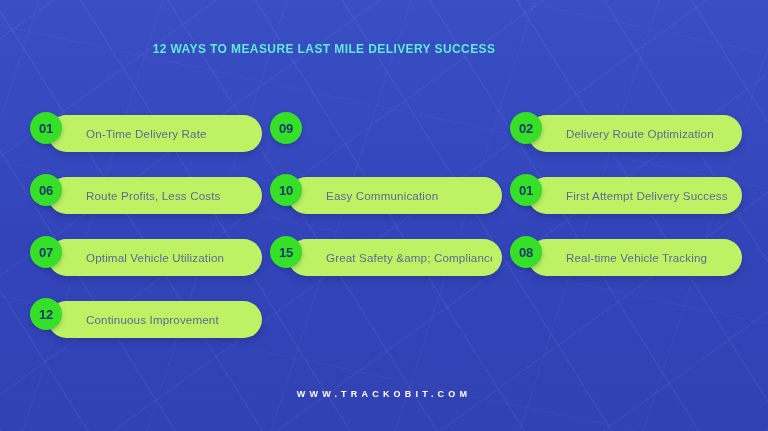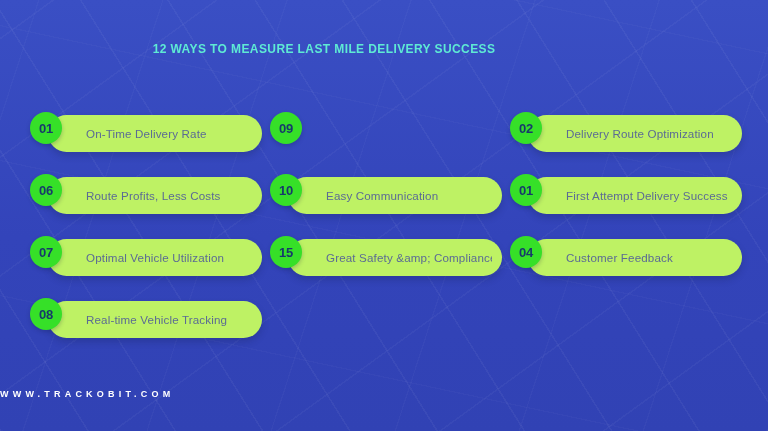--- a/index.html
+++ b/index.html
@@ -81,21 +81,21 @@
     color:#173a6b;
     font-size:13px;
     font-weight:bold;
     letter-spacing:-0.3px;
     line-height:1;
   }
 
   #footer{
     position:absolute;
     left:0;bottom:32px;width:768px;
-    text-align:left;
+    text-align:center;
     color:#ffffff;
     font-size:9px;
     font-weight:bold;
     letter-spacing:4.2px;
   }
 </style>
 </head>
 <body>
 
 <div id="bg-pattern"></div>
@@ -165,32 +165,32 @@
       <div class="badge">
         <span class="badge-num">15</span>
       </div>
       <div class="card-body">
         <span class="card-label">Great Safety &amp;amp; Compliance</span>
       </div>
     </div>
 
     <div class="card-row">
       <div class="badge">
-        <span class="badge-num">04</span>
+        <span class="badge-num">08</span>
       </div>
       <div class="card-body">
-        <span class="card-label">Customer Feedback</span>
+        <span class="card-label">Real-time Vehicle Tracking</span>
       </div>
     </div>
     <div class="card-row">
       <div class="badge">
-        <span class="badge-num">08</span>
+        <span class="badge-num">12</span>
       </div>
       <div class="card-body">
-        <span class="card-label">Real-time Vehicle Tracking</span>
+        <span class="card-label">Continuous Improvement</span>
       </div>
     </div>
 
   </div>
 
   <div id="footer">WWW.TRACKOBIT.COM</div>
 
 </div>
 
 </body></html>

